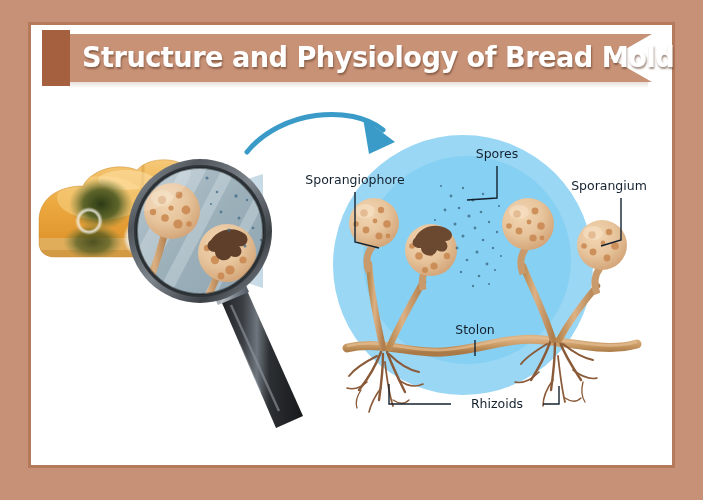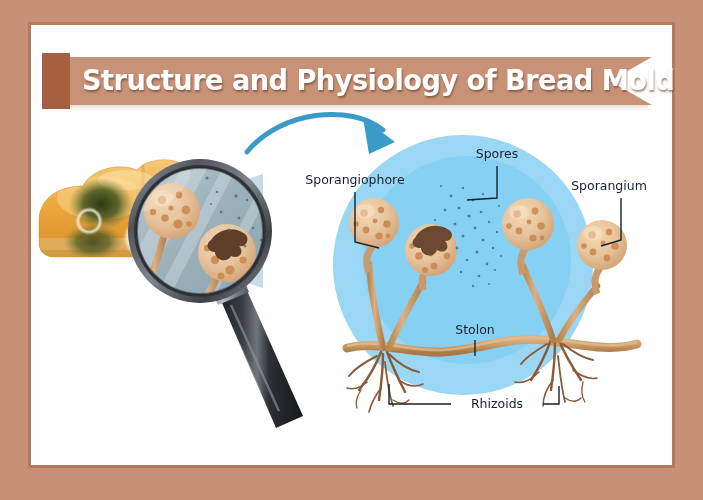--- a/index.html
+++ b/index.html
@@ -40,21 +40,21 @@
     position: absolute;
     left: 31px; top: 25px;
     width: 641px; height: 440px;
     background: #ffffff;
     overflow: hidden;
   }
 
   
   .banner-wrap {
     position: absolute;
-    left: 42px; top: 57px;
+    left: 42px; top: 34px;
     width: 610px; height: 44px;
   }
   .banner-cap {
     position: absolute;
     left: 0; top: -4px;
     width: 28px; height: 56px;
     background: #a4603f;
   }
   .banner-body {
     position: absolute;

